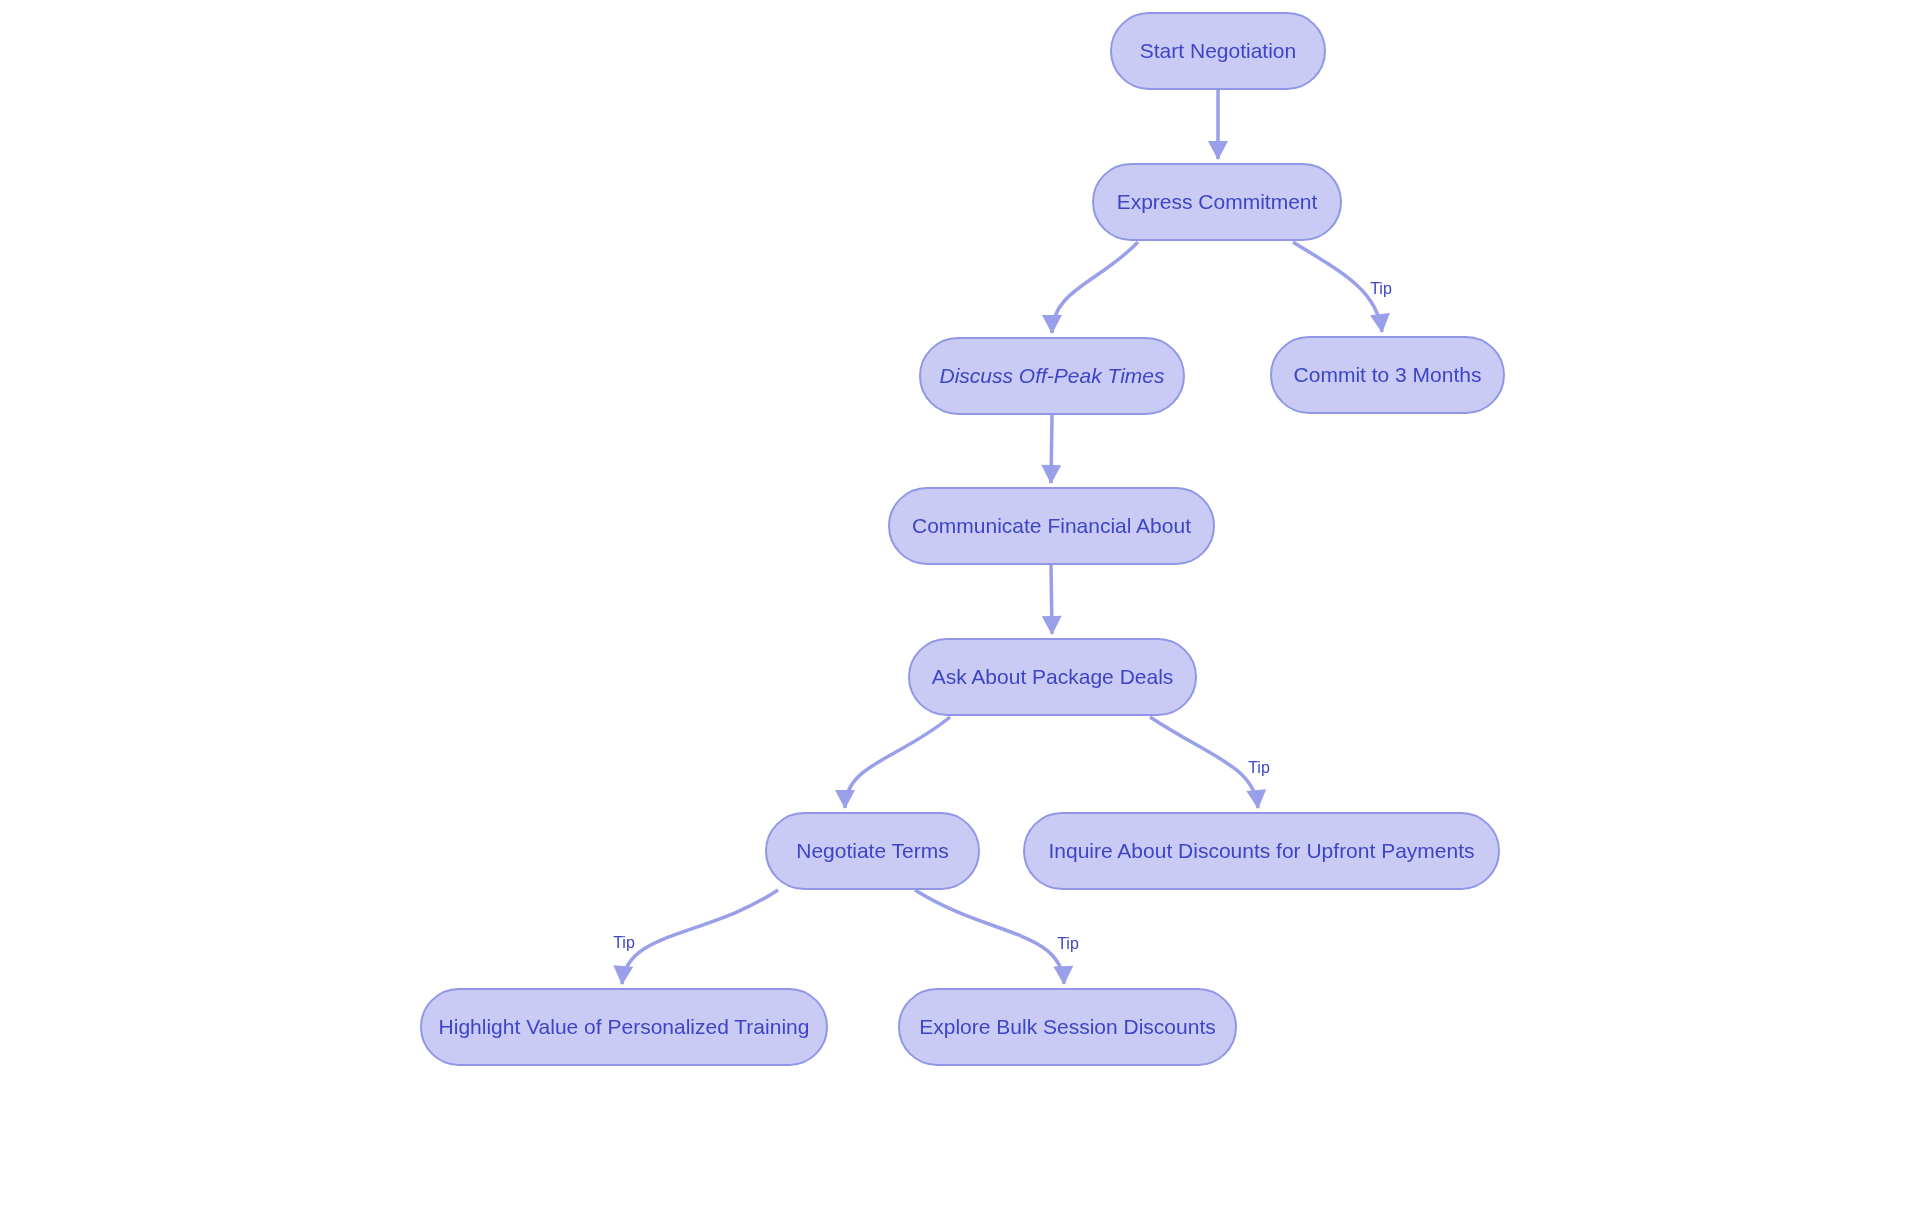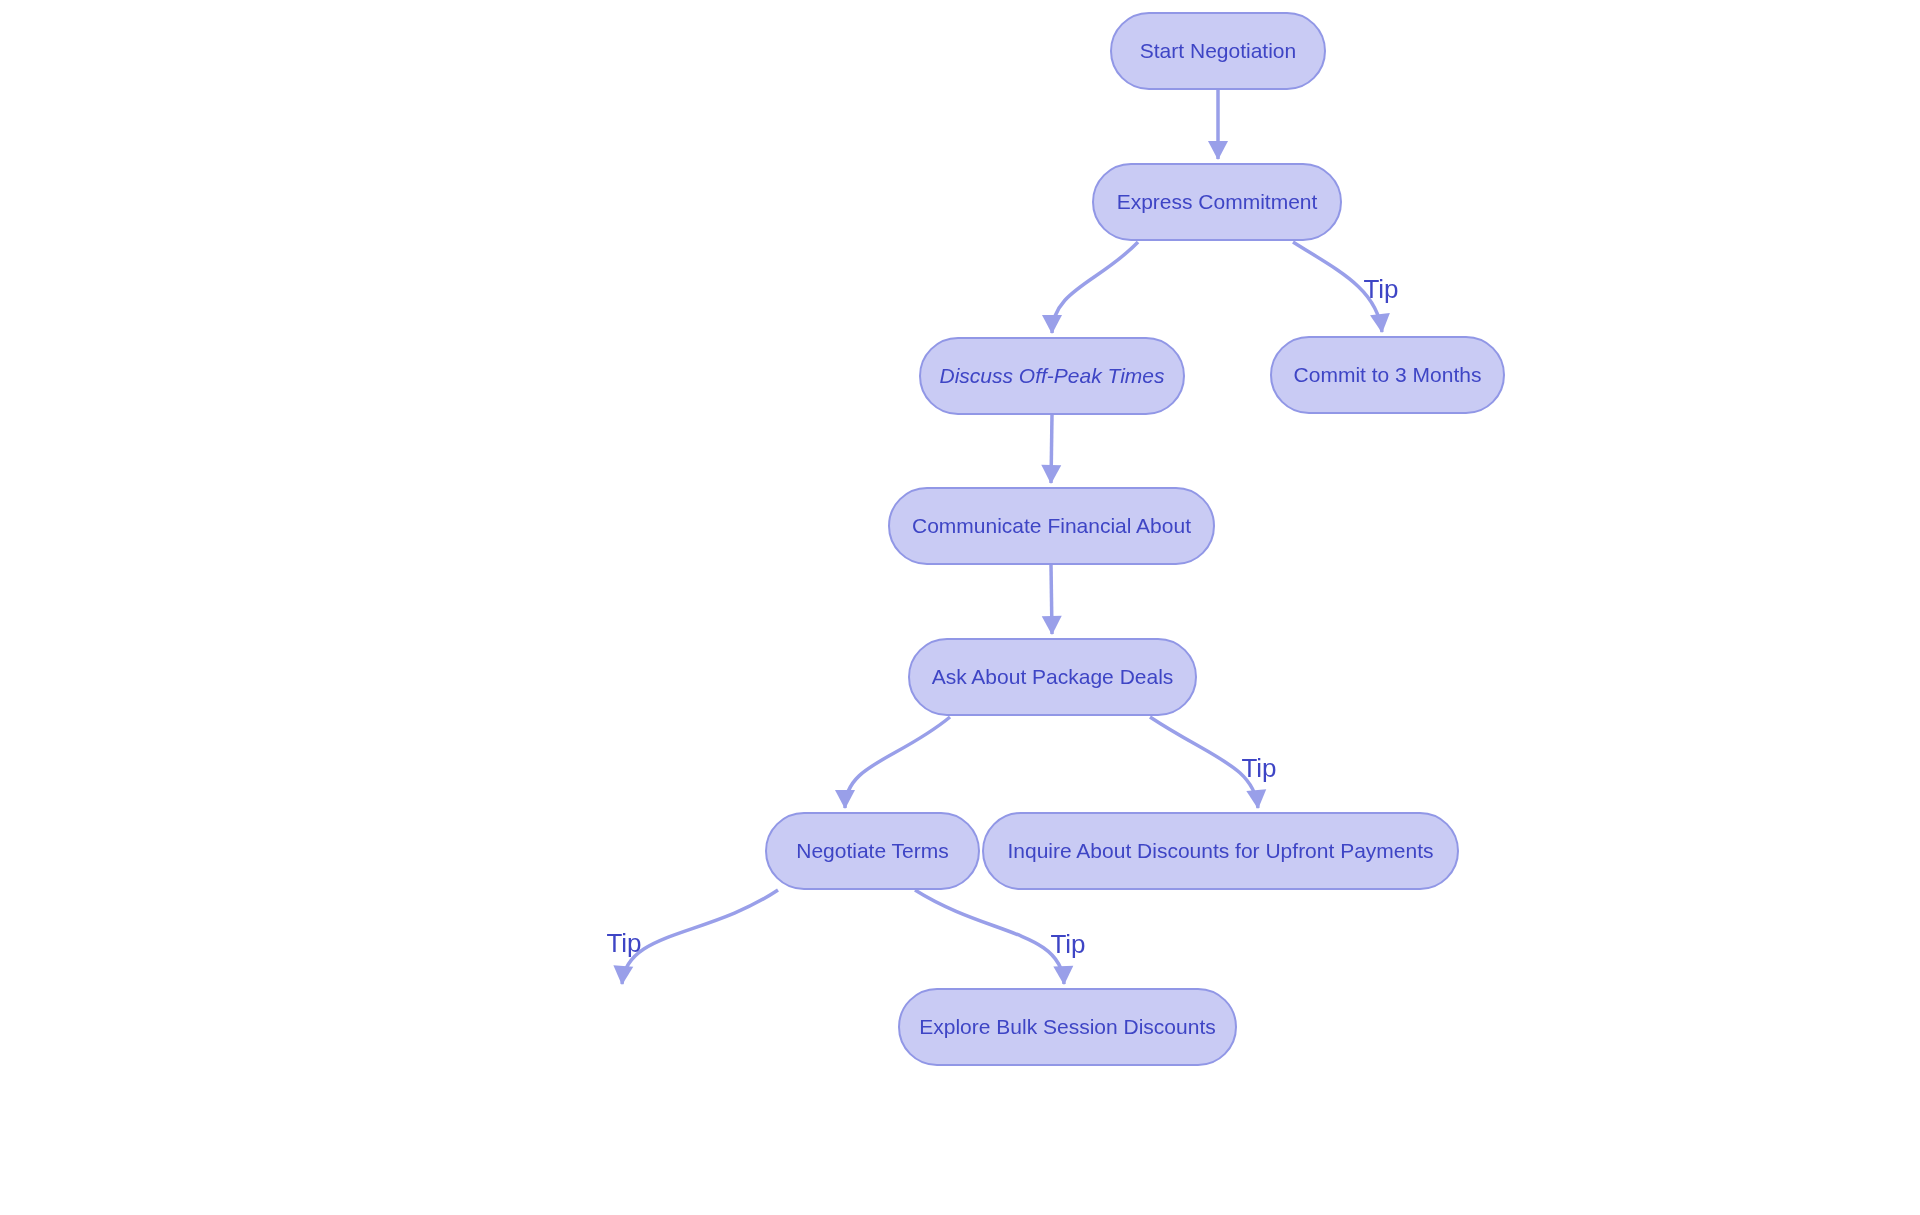--- a/index.html
+++ b/index.html
@@ -17,21 +17,21 @@
   svg.edges path.link{fill:none;stroke:var(--edge);stroke-width:3.5px;}
   svg.edges .arrowhead{fill:var(--edge);}
   .node{
     position:absolute;height:78px;border-radius:39px;box-sizing:border-box;
     background:var(--node-fill);border:2px solid var(--node-border);
     color:var(--node-text);display:flex;align-items:center;justify-content:center;
     font-size:21px;text-align:center;white-space:nowrap;
   }
   .edge-label{
     position:absolute;transform:translate(-50%,-50%);
-    color:var(--node-text);font-size:26px;line-height:1;white-space:nowrap;
+    color:var(--node-text);font-size:16px;line-height:1;white-space:nowrap;
   }
   .logo{position:absolute;left:1648px;top:1130px;color:#0d0d0d;}
   .logo .l1{font-size:31px;font-weight:900;letter-spacing:3.8px;line-height:1;}
   .logo .l2{font-size:20px;font-weight:700;letter-spacing:4.4px;line-height:1;margin-top:5px;}
 </style>
 </head>
 <body>
 
 <div class="canvas">
 
@@ -59,22 +59,23 @@
   <div class="node" style="left:919px;top:337px;width:266px;font-style:italic;">Discuss Off-Peak Times</div>
 
   <div class="node" style="left:1270px;top:336px;width:235px;">Commit to 3 Months</div>
 
   <div class="node" style="left:888px;top:487px;width:327px;">Communicate Financial About</div>
 
   <div class="node" style="left:908px;top:638px;width:289px;">Ask About Package Deals</div>
 
   <div class="node" style="left:765px;top:812px;width:215px;">Negotiate Terms</div>
 
-  <div class="node" style="left:982px;top:812px;width:477px;">Inquire About Discounts for Upfront Payments</div>
+  <div class="node" style="left:1023px;top:812px;width:477px;">Inquire About Discounts for Upfront Payments</div>
 
+  <div class="node" style="left:420px;top:988px;width:408px;">Highlight Value of Personalized Training</div>
 
   <div class="node" style="left:898px;top:988px;width:339px;">Explore Bulk Session Discounts</div>
 
   <div class="edge-label" style="left:1381px;top:289px;">Tip</div>
 
   <div class="edge-label" style="left:1259px;top:768px;">Tip</div>
 
   <div class="edge-label" style="left:624px;top:943px;">Tip</div>
 
   <div class="edge-label" style="left:1068px;top:944px;">Tip</div>

